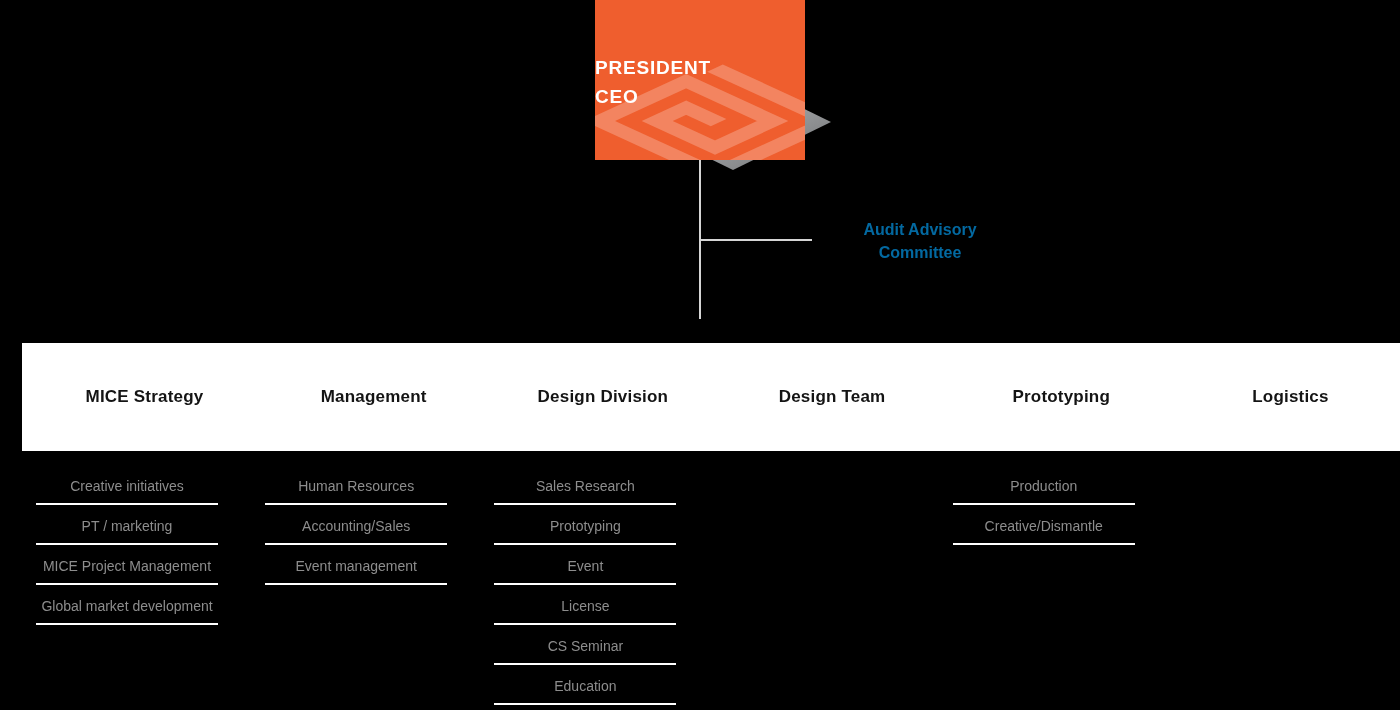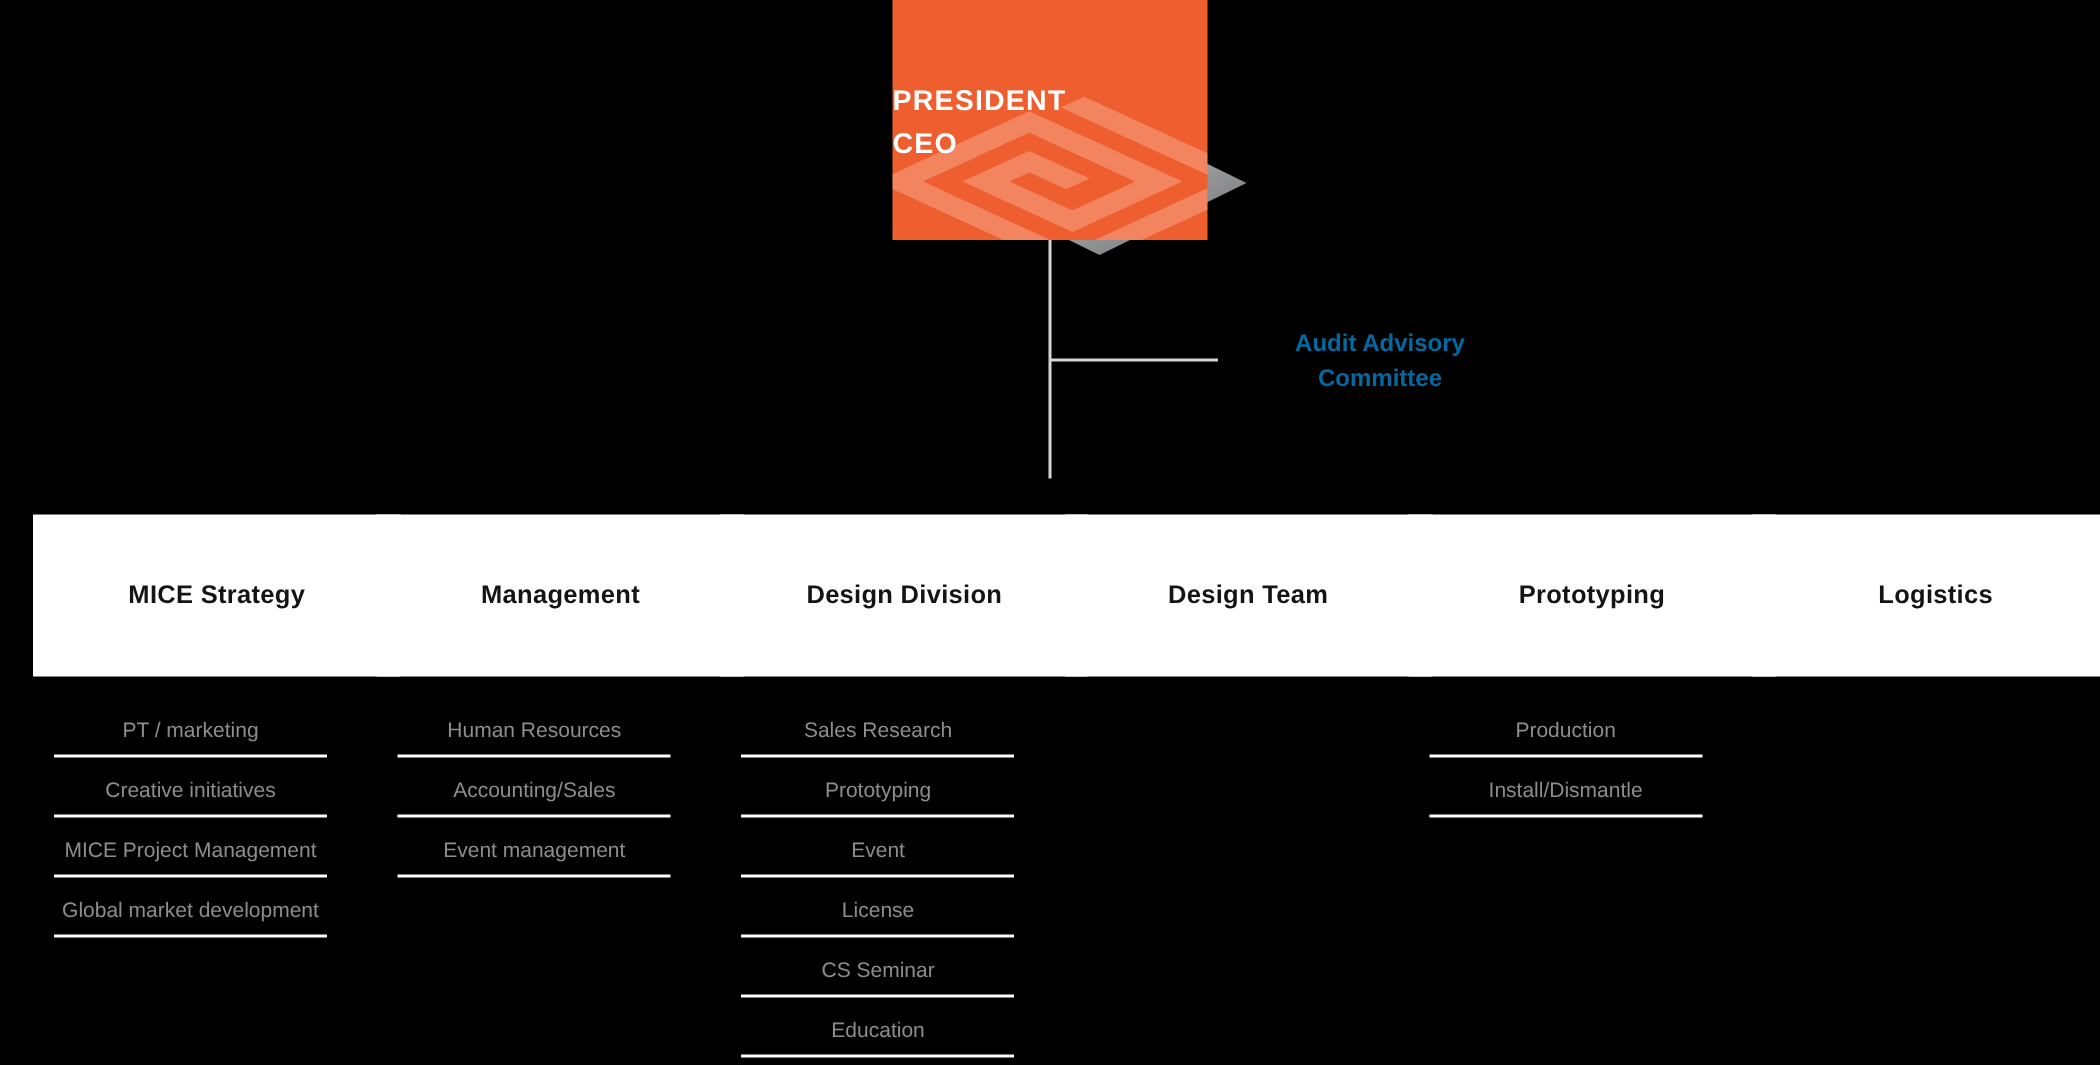--- a/index.html
+++ b/index.html
@@ -145,22 +145,22 @@
     <div>Audit Advisory</div>
     <div>Committee</div>
   </div>
 
   <div class="departments">
     <div class="dept-col">
       <div class="dept-box">
         <span class="dept-title">MICE Strategy</span>
       </div>
       <ul class="dept-items">
+          <li class="dept-item">Creative initiatives</li>
           <li class="dept-item">PT / marketing</li>
-          <li class="dept-item">Creative initiatives</li>
           <li class="dept-item">MICE Project Management</li>
           <li class="dept-item">Global market development</li>
         </ul>
     </div>
 
     <div class="dept-col">
       <div class="dept-box">
         <span class="dept-title">Management</span>
       </div>
       <ul class="dept-items">
@@ -189,21 +189,21 @@
         <span class="dept-title">Design Team</span>
       </div>
     </div>
 
     <div class="dept-col">
       <div class="dept-box">
         <span class="dept-title">Prototyping</span>
       </div>
       <ul class="dept-items">
           <li class="dept-item">Production</li>
-          <li class="dept-item">Install/Dismantle</li>
+          <li class="dept-item">Creative/Dismantle</li>
         </ul>
     </div>
 
     <div class="dept-col">
       <div class="dept-box">
         <span class="dept-title">Logistics</span>
       </div>
       <ul class="dept-items"></ul>
     </div>
   </div>

